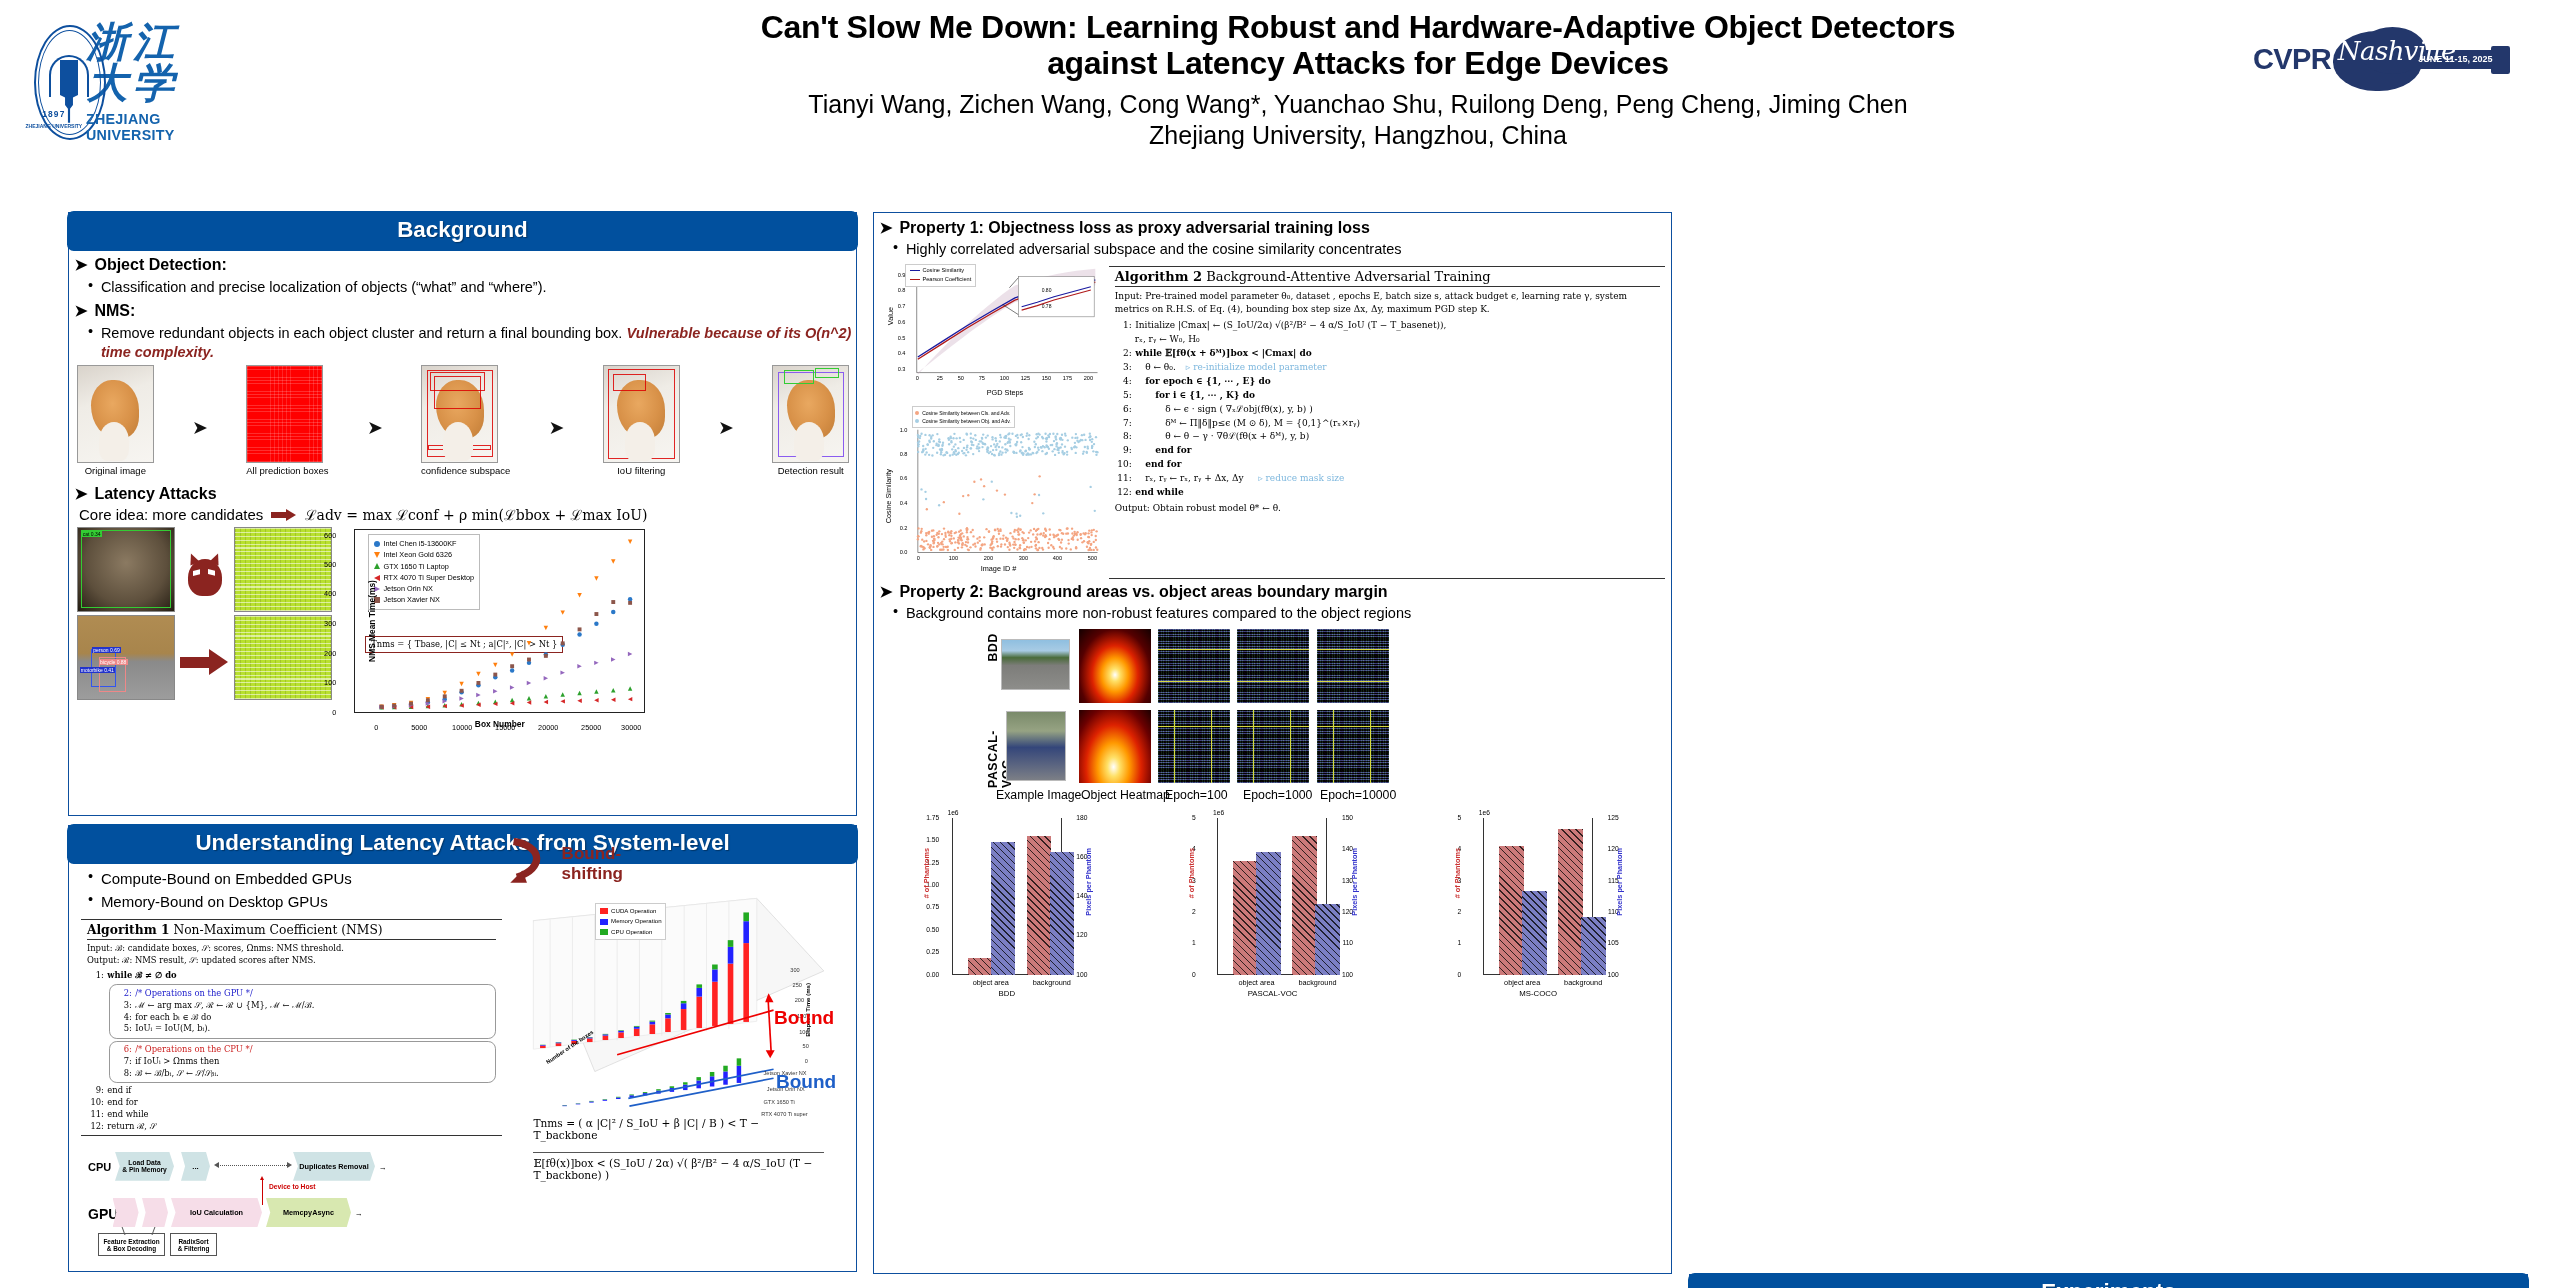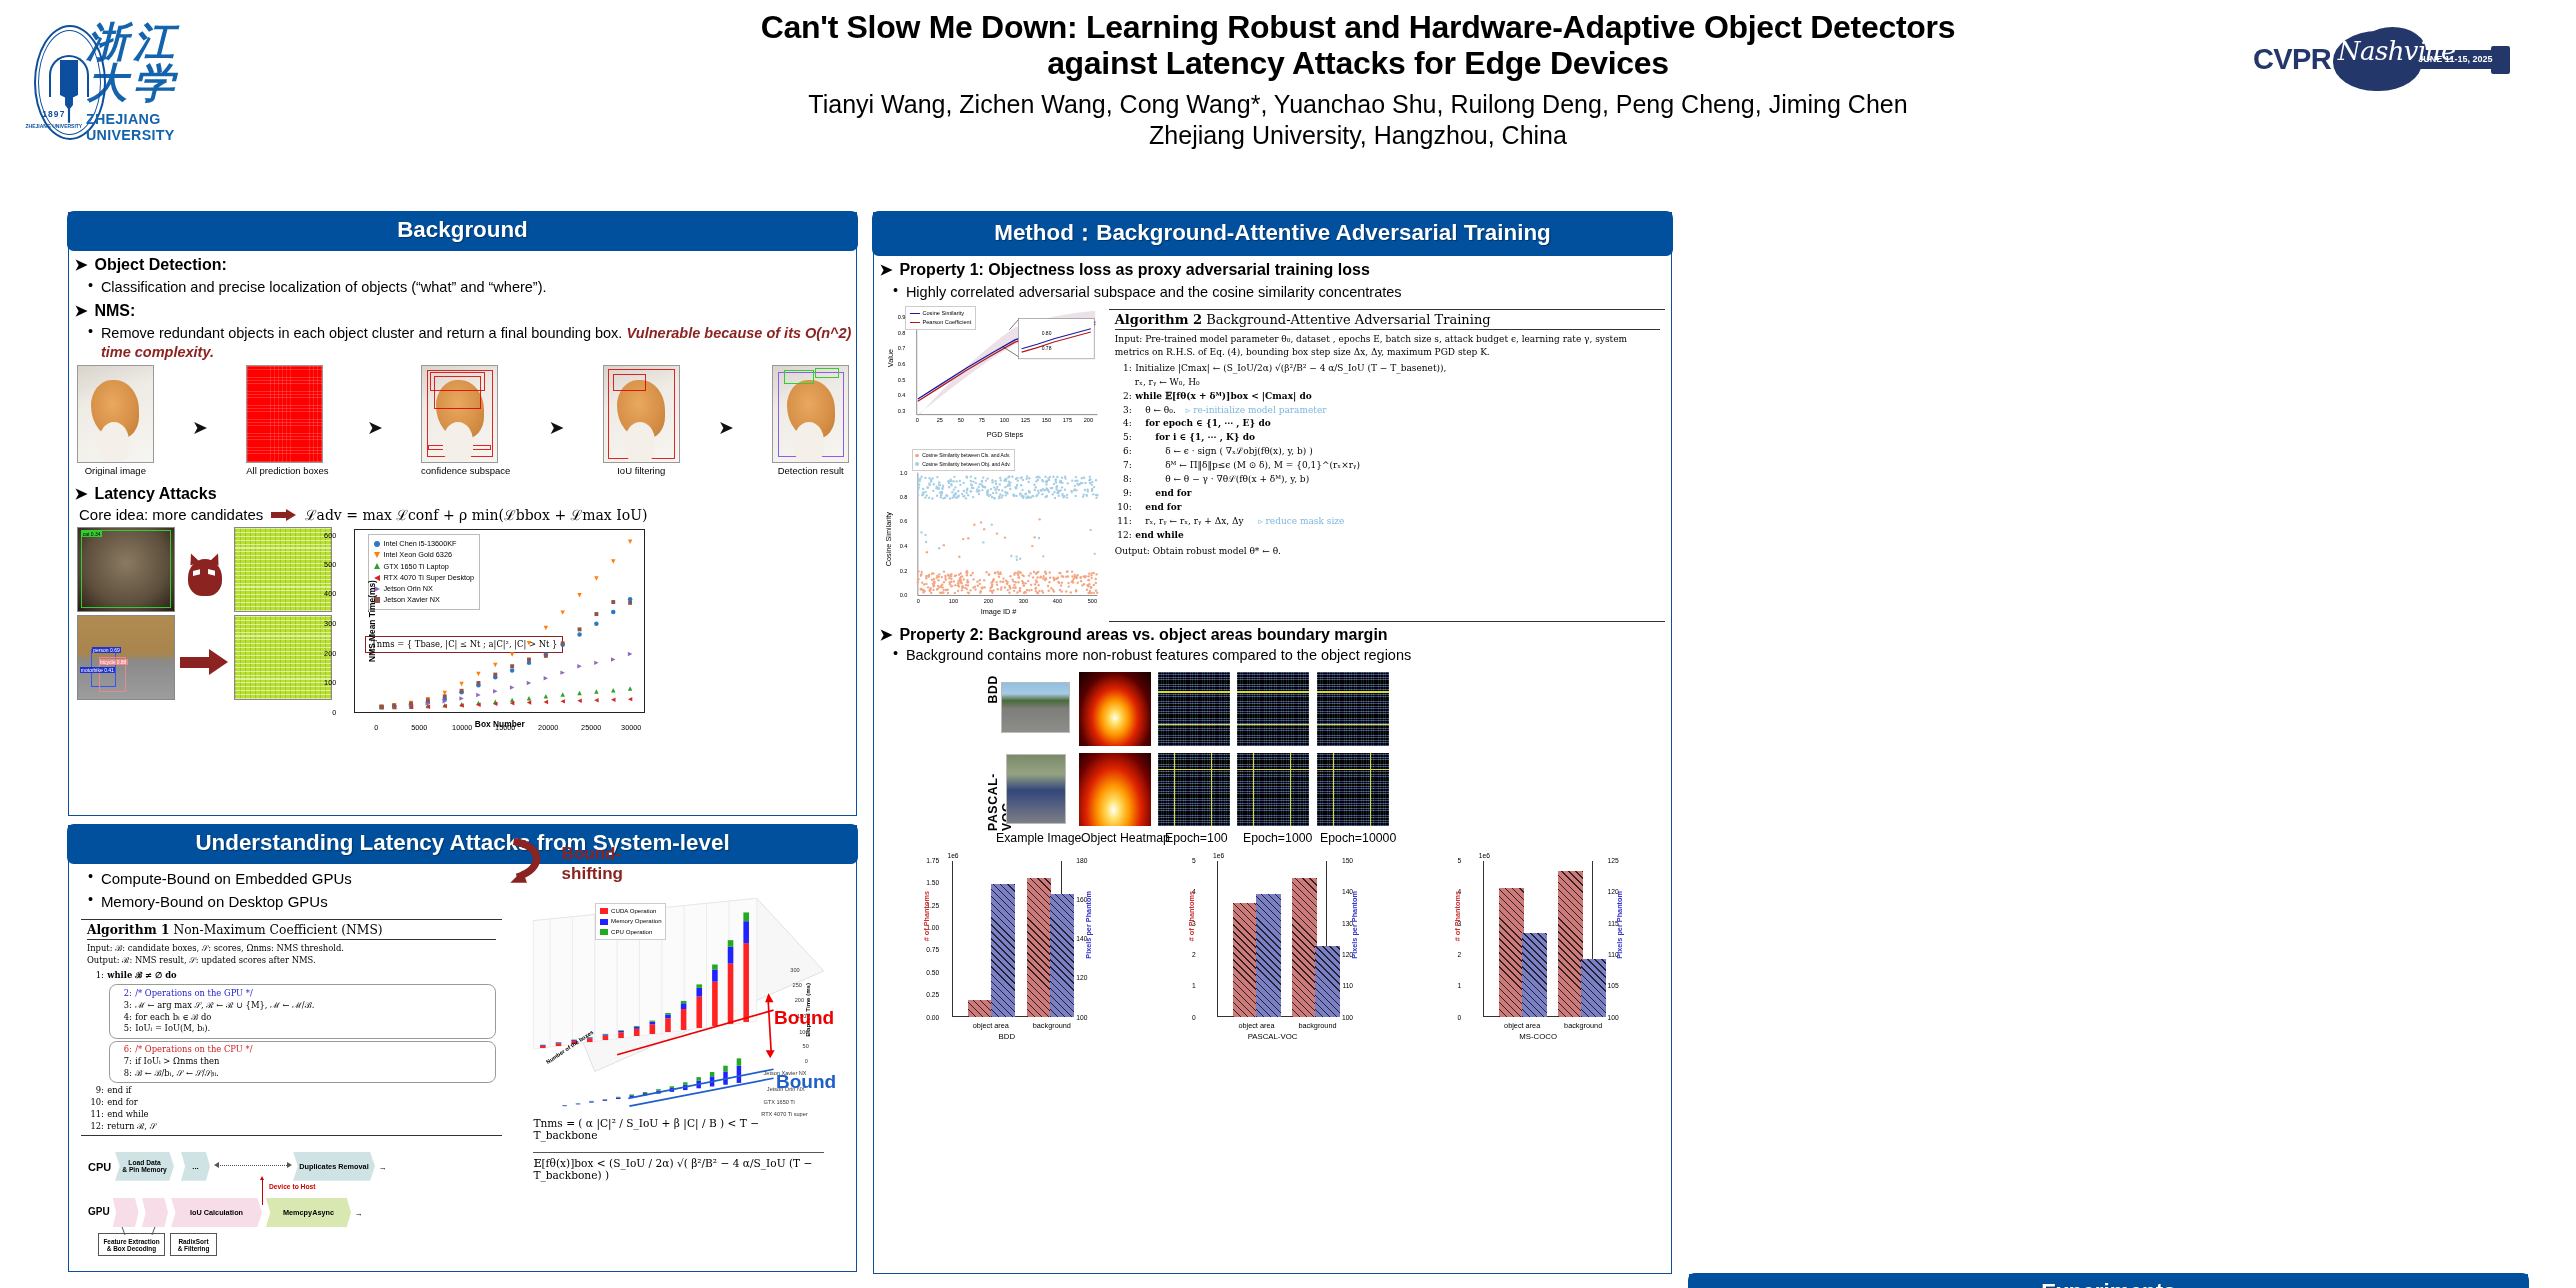--- a/index.html
+++ b/index.html
@@ -598,21 +598,21 @@
           <div style="position:absolute;left:0;top:15.7px;font-size:11px;font-weight:bold">CPU</div>
           <div style="position:absolute;left:27px;top:6.7px;width:59px;height:29px;background:#cfe3e5;clip-path:polygon(0 0,92% 0,100% 50%,92% 100%,0 100%,8% 50%);display:flex;align-items:center;justify-content:center;text-align:center;font-size:6.7px;font-weight:bold;white-space:pre-line;">Load Data
 &amp; Pin Memory</div>
           <div style="position:absolute;left:93px;top:6.7px;width:29px;height:29px;background:#cfe3e5;clip-path:polygon(0 0,86% 0,100% 50%,86% 100%,0 100%,14% 50%);display:flex;align-items:center;justify-content:center;font-size:7.8px;font-weight:bold;">...</div>
           <div style="position:absolute;left:129px;top:20px;width:70px;border-top:1.1px dotted #555;"></div>
           <div style="position:absolute;left:126px;top:17px;width:0;height:0;border-top:3.4px solid transparent;border-bottom:3.4px solid transparent;border-right:5px solid #555;"></div>
           <div style="position:absolute;left:199px;top:17px;width:0;height:0;border-top:3.4px solid transparent;border-bottom:3.4px solid transparent;border-left:5px solid #555;"></div>
           <div style="position:absolute;left:205px;top:6.7px;width:82px;height:29px;background:#cfe3e5;clip-path:polygon(0 0,94% 0,100% 50%,94% 100%,0 100%,6% 50%);display:flex;align-items:center;justify-content:center;font-size:7.3px;font-weight:bold;">Duplicates Removal</div>
           <div style="position:absolute;left:291px;top:18px;font-size:7.8px;">→</div>
 
-          <div style="position:absolute;left:0;top:61px;font-size:10px;font-weight:bold">GPU</div>
+          <div style="position:absolute;left:0;top:61px;font-size:14px;font-weight:bold">GPU</div>
           <div style="position:absolute;left:24.6px;top:53px;width:26px;height:29px;background:#f6dde8;clip-path:polygon(0 0,86% 0,100% 50%,86% 100%,0 100%,14% 50%);"></div>
           <div style="position:absolute;left:54px;top:53px;width:26px;height:29px;background:#f6dde8;clip-path:polygon(0 0,86% 0,100% 50%,86% 100%,0 100%,14% 50%);"></div>
           <div style="position:absolute;left:83px;top:53px;width:91px;height:29px;background:#f6dde8;clip-path:polygon(0 0,95% 0,100% 50%,95% 100%,0 100%,5% 50%);display:flex;align-items:center;justify-content:center;font-size:7.3px;font-weight:bold;">IoU Calculation</div>
           <div style="position:absolute;left:178px;top:53px;width:85px;height:29px;background:#d8e8b0;clip-path:polygon(0 0,95% 0,100% 50%,95% 100%,0 100%,5% 50%);display:flex;align-items:center;justify-content:center;font-size:7.3px;font-weight:bold;">MemcpyAsync</div>
           <div style="position:absolute;left:267px;top:64px;font-size:7.8px;">→</div>
 
           <div style="position:absolute;left:174px;top:34px;height:26px;border-left:1.1px solid #cc0000;"></div>
           <div style="position:absolute;left:172px;top:31px;width:0;height:0;border-left:2.8px solid transparent;border-right:2.8px solid transparent;border-bottom:4.5px solid #cc0000;"></div>
           <div style="position:absolute;left:181px;top:38px;font-size:6.7px;font-weight:bold;color:#cc0000;">Device to Host</div>
 
@@ -770,21 +770,20 @@
         </div>
 
         <div style="position:absolute;left:22.4px;top:253px;width:291px;font-family:'DejaVu Serif',serif;font-size:10.6px;">Tnms = ( α |C|² / S_IoU + β |C| / B ) &lt; T − T_backbone</div>
         <div style="position:absolute;left:22.4px;top:288px;width:291px;font-family:'DejaVu Serif',serif;font-size:10.6px;border-top:1.1px solid #555;padding-top:4.5px;">𝔼[fθ(x)]box &lt; (S_IoU / 2α) √( β²/B² − 4 α/S_IoU (T − T_backbone) )</div>
       </div>
     </div>
   </div>
 </div>
 
 <div class="col panel" id="col-mid">
-  <div class="sec-head">Method：Background-Attentive Adversarial Training</div>
 
   <div class="bullet-h">
     <span class="arw">➤</span>
     <span>Property 1: Objectness loss as proxy adversarial training loss</span>
   </div>
   <div class="bullet-d">
     <span class="dot">•</span>
     <span>Highly correlated adversarial subspace and the cosine similarity concentrates</span>
   </div>
 

